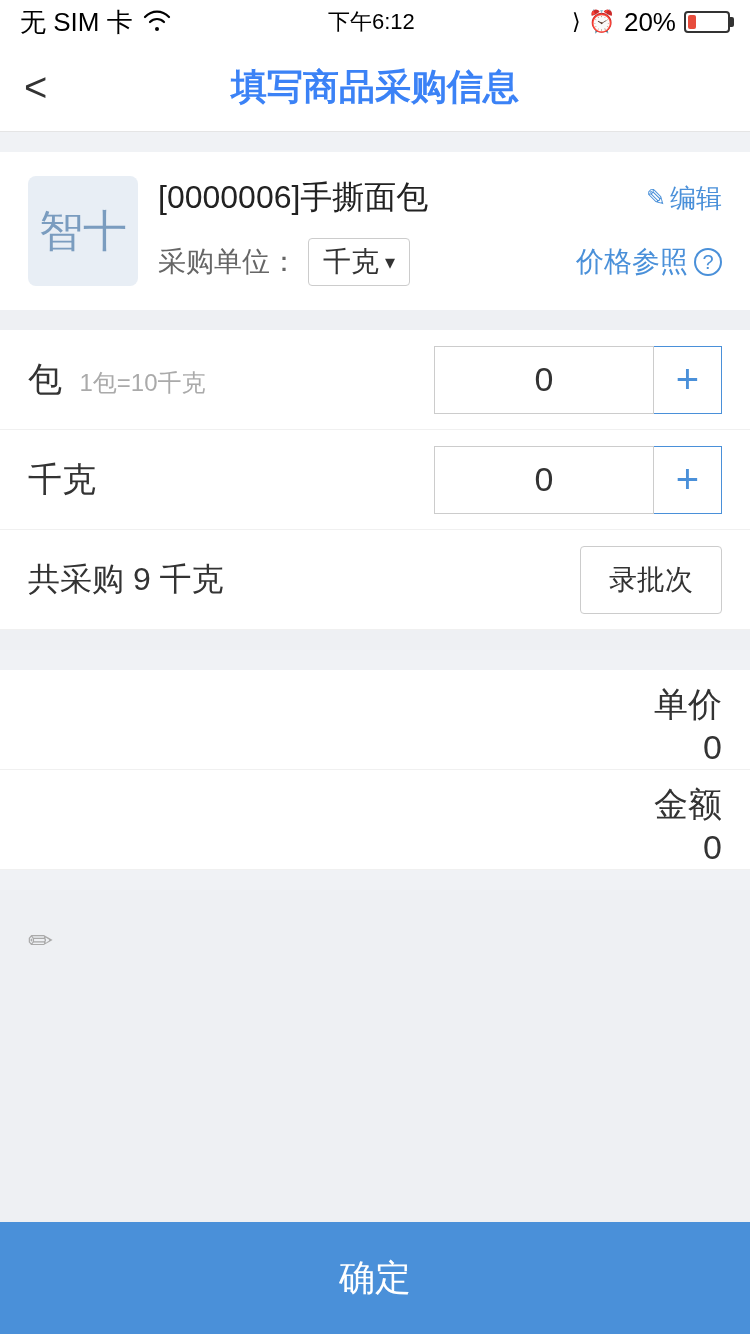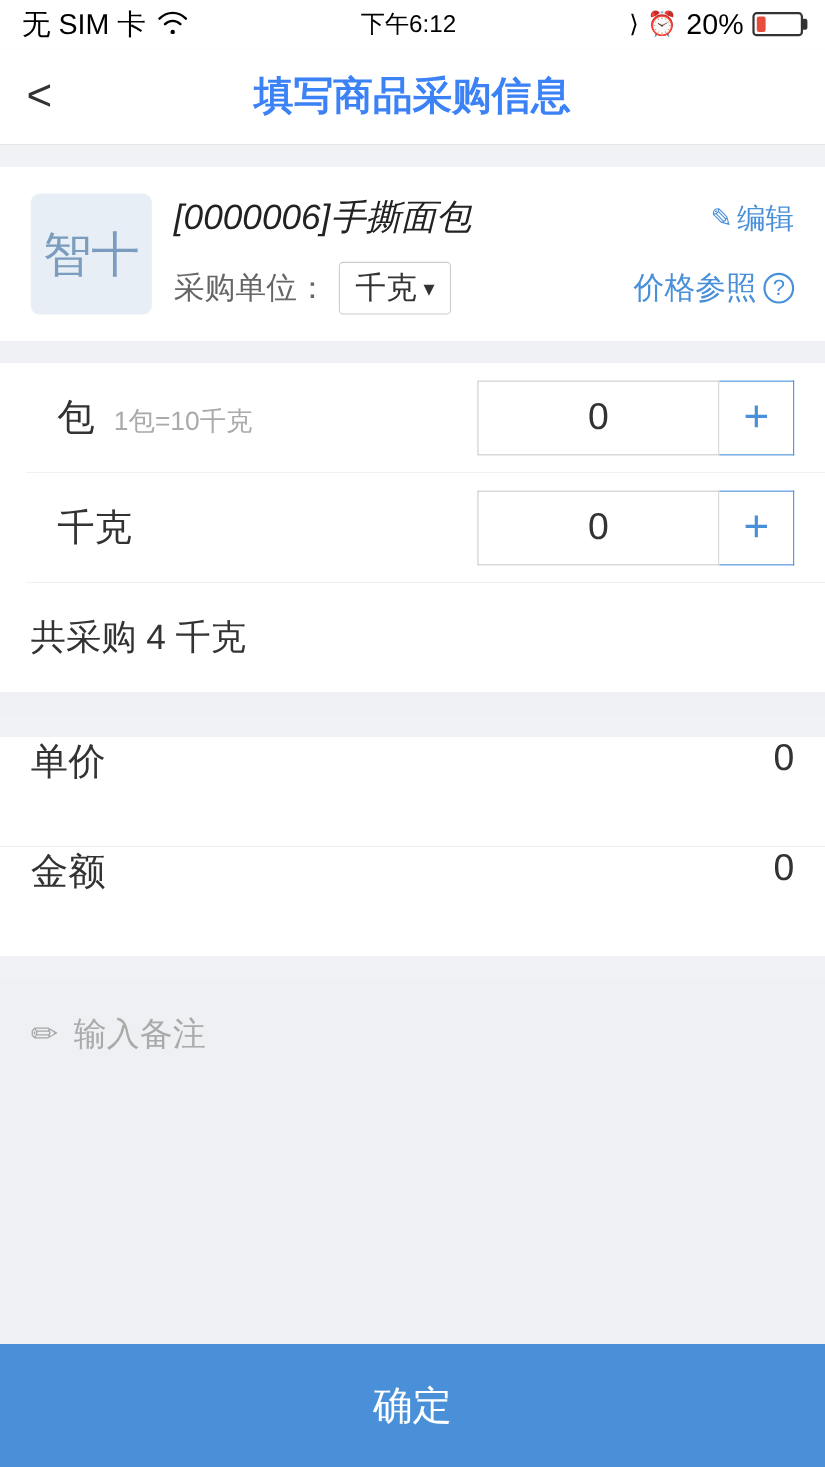--- a/index.html
+++ b/index.html
@@ -79,21 +79,21 @@
       display: flex; align-items: center; justify-content: center;
       flex-shrink: 0;
     }
     .owl-logo {
       font-size: 44px; color: #7a9cbf;
     }
     .product-info { flex: 1; }
     .product-name-row {
       display: flex; align-items: center; justify-content: space-between;
     }
-    .product-name { font-size: 32px; font-weight: 500; color: #222; font-style: italic; }
+    .product-name { font-size: 32px; font-weight: 500; color: #222; }
     .edit-btn {
       font-size: 26px; color: #4a90d9;
       display: flex; align-items: center; gap: 4px;
     }
     .product-unit-row {
       margin-top: 18px;
       display: flex; align-items: center; justify-content: space-between;
     }
     .unit-label { font-size: 28px; color: #666; }
     .unit-select {
@@ -112,21 +112,20 @@
       height: 20px; background: #eef0f3;
     }
 
     
     .input-section { background: #fff; }
     .input-row {
       display: flex; align-items: center;
       padding: 0 28px;
       height: 100px;
       border-bottom: 1px solid #f0f0f0;
-      margin-left: 24px;
     }
     .input-row-label {
       min-width: 140px;
       font-size: 34px; color: #333;
     }
     .input-row-sublabel {
       font-size: 24px; color: #aaa; margin-left: 8px;
     }
     .input-row-right {
       flex: 1;
@@ -165,24 +164,25 @@
       background: #fff;
       padding: 14px 28px;
       font-size: 28px; color: #333;
       border-radius: 4px;
       cursor: pointer;
     }
 
     
     .info-section { background: #fff; margin-top: 20px; }
     .info-row {
-      display: flex; align-items: flex-start; justify-content: space-between;
-      padding: 0 28px;
+      display: flex; align-items: flex-end; justify-content: space-between;
+      padding: 12px 28px;
       height: 100px;
       border-bottom: 1px solid #f0f0f0;
+      flex-direction: column;
     }
     .info-row-label { font-size: 34px; color: #333; }
     .info-row-value { font-size: 34px; color: #333; }
 
     
     .remark-section {
       background: #eef0f3;
       margin-top: 20px;
       padding: 28px;
       min-height: 100px;
@@ -301,39 +301,39 @@
 
       <div class="input-row">
         <span class="input-row-label">千克</span>
         <div class="input-row-right">
           <input class="qty-input" type="text" value="0" style="">
           <button class="plus-btn">+</button>
         </div>
       </div>
 
       <div class="summary-row">
-        <span class="summary-text">共采购 4 千克</span>
+        <span class="summary-text">共采购 9 千克</span>
+        <button class="batch-btn">录批次</button>
       </div>
     </div>
 
     <div class="section-divider"></div>
 
     <div class="info-section">
       <div class="info-row">
         <span class="info-row-label">单价</span>
         <span class="info-row-value">0</span>
       </div>
       <div class="info-row">
         <span class="info-row-label">金额</span>
         <span class="info-row-value">0</span>
       </div>
     </div>
 
     <div class="remark-section">
       <span class="remark-icon">✏</span>
-      <span class="remark-placeholder">输入备注</span>
     </div>
 
     <div class="bottom-spacer"></div>
   </div>
 
   <button class="confirm-btn">确定</button>
 </div>
 
 </body></html>

